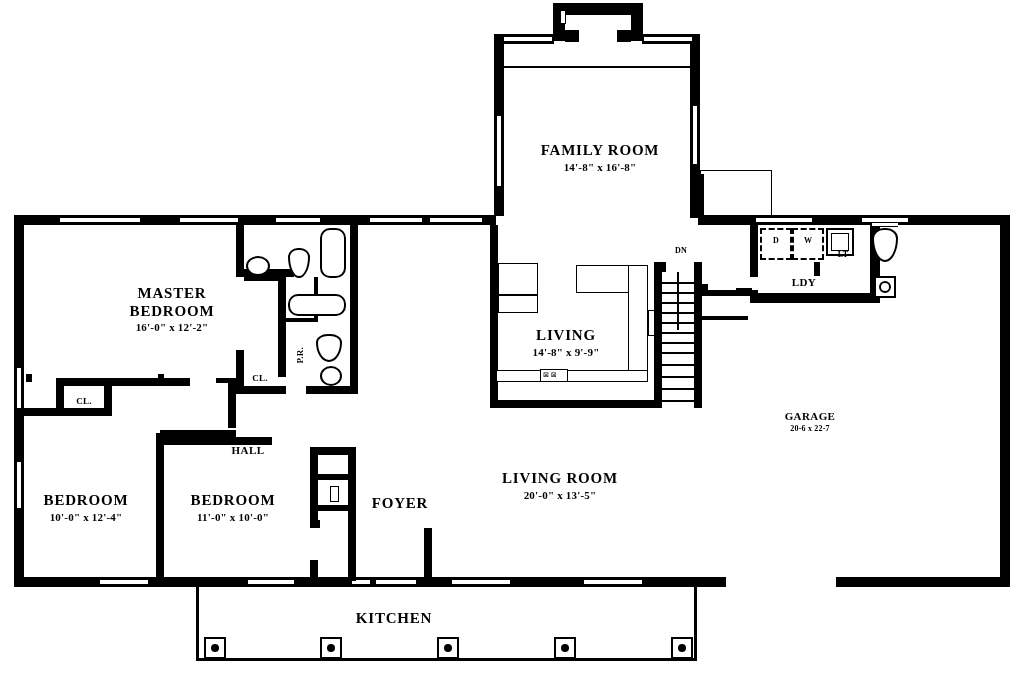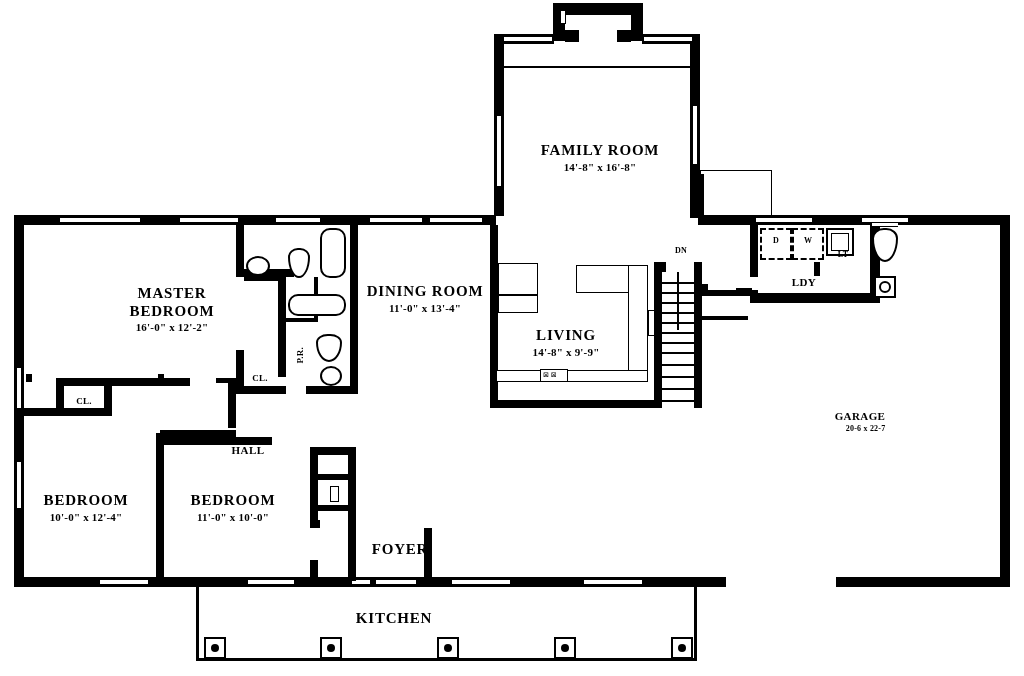--- a/index.html
+++ b/index.html
@@ -242,24 +242,20 @@
 
   <div class="lbl tiny" style="left:260px; top:373px;">
     <span class="nm">CL.</span>
   </div>
   <div class="w" style="left:216px; top:378px; width:16px; height:5px;"></div>
 
   <div class="lbl sm" style="left:248px; top:444px;">
     <span class="nm">HALL</span>
   </div>
 
-  <div class="lbl" style="left:425px; top:283px;">
-    <span class="nm">DINING ROOM</span>
-    <span class="dim">11'-0" x 13'-4"</span>
-  </div>
   <div class="w" style="left:490px; top:225px; width:8px; height:183px;"></div>
 
   <div class="owt" style="left:498px; top:263px; width:40px; height:32px;"></div>
   <div class="owt" style="left:498px; top:295px; width:40px; height:18px;"></div>
 
   <div class="lbl" style="left:566px; top:327px;">
     <span class="nm">LIVING</span>
     <span class="dim">14'-8" x 9'-9"</span>
   </div>
   <div class="w" style="left:490px; top:400px; width:206px; height:8px;"></div>
@@ -317,27 +313,31 @@
   <div class="lbl sm" style="left:804px; top:276px;">
     <span class="nm">LDY</span>
   </div>
 
   <div class="ow" style="left:874px; top:276px; width:22px; height:22px;"></div>
   <div class="oval" style="left:879px; top:281px; width:12px; height:12px;"></div>
 
   <div class="toilet" style="left:872px; top:228px; width:26px; height:34px;"></div>
   <div class="win" style="left:872px; top:222px; width:26px; height:5px;"></div>
 
-  <div class="lbl sm" style="left:860px; top:410px;text-align:right;">
+  <div class="lbl sm" style="left:810px; top:410px;">
     <span class="nm">GARAGE</span>
     <span class="dim">20-6 x 22-7</span>
   </div>
 
-
-  <div class="lbl" style="left:400px; top:495px;margin-top:46px;">
+  <div class="lbl" style="left:560px; top:470px;">
+    <span class="nm">LIVING ROOM</span>
+    <span class="dim">20'-0" x 13'-5"</span>
+  </div>
+
+  <div class="lbl" style="left:400px; top:495px;">
     <span class="nm">FOYER</span>
   </div>
   <div class="w" style="left:424px; top:528px; width:8px;  height:52px;"></div>
   <div class="w" style="left:348px; top:447px; width:8px;  height:134px;"></div>
   <div class="w" style="left:310px; top:447px; width:46px; height:8px;"></div>
   <div class="w" style="left:310px; top:447px; width:8px;  height:80px;"></div>
   <div class="w" style="left:318px; top:474px; width:38px; height:6px;"></div>
   <div class="w" style="left:318px; top:505px; width:38px; height:6px;"></div>
   <div class="w" style="left:310px; top:520px; width:10px; height:8px;"></div>
   <div class="owt" style="left:330px; top:486px; width:9px; height:16px;"></div>

